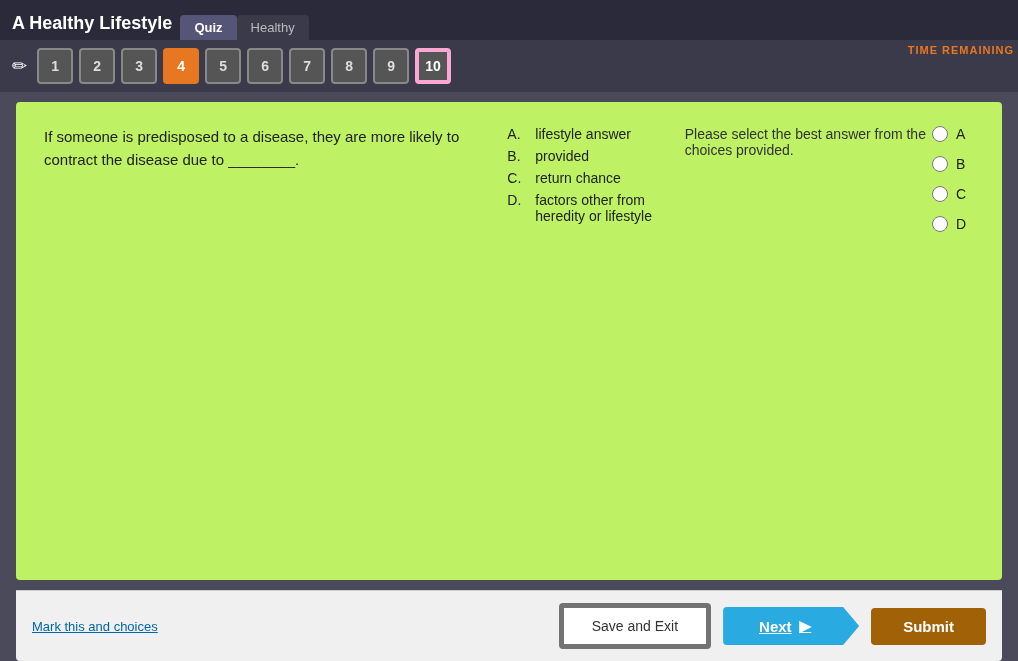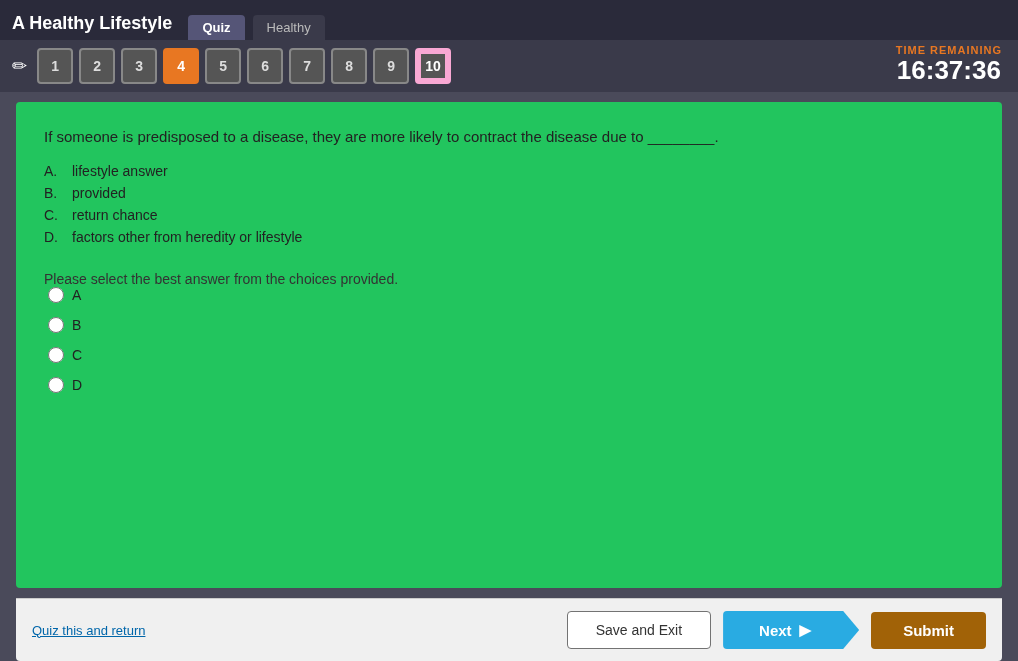--- a/index.html
+++ b/index.html
@@ -12,21 +12,20 @@
       display: flex;
       flex-direction: column;
     }
 
     
     .top-bar {
       background: #2a2a3a;
       padding: 7px 12px 0 12px;
       display: flex;
       align-items: flex-end;
-      gap: 8px;
       min-height: 40px;
     }
     .top-bar-title {
       color: #fff;
       font-size: 18px;
       font-weight: bold;
       margin-right: 8px;
       padding-bottom: 6px;
     }
     .top-bar-tab {
@@ -72,52 +71,51 @@
       justify-content: center;
       cursor: pointer;
       user-select: none;
     }
     .q-btn.active {
       background: #e87722;
       border-color: #e87722;
       color: #fff;
     }
     .q-btn.highlighted {
-      border: 6px solid #f9a8d4;
+      border: 4px solid #f9a8d4;
       color: #fff;
       text-align: center;
     }
     .timer-block {
       position: absolute;
-      right: 16px;
+      right: 4px;
       top: 4px;
-      text-align: center;
+      text-align: right;
     }
     .timer-label {
       color: #e87722;
       font-size: 11px;
       font-weight: bold;
       letter-spacing: 1px;
     }
     .timer-value {
       color: #fff;
       font-size: 26px;
       font-weight: bold;
       line-height: 1.1;
     }
 
     
     .content-area {
-      background: #22c55e;
+      background: #bef264;
       margin: 10px 16px;
       border-radius: 4px;
       padding: 24px 36px 16px 28px;
       flex: 1;
       display: flex;
-      flex-direction: column;
       overflow: hidden;
     }
 
     .question-text {
       font-size: 15px;
       color: #222;
       margin-bottom: 14px;
       line-height: 1.5;
     }
 
@@ -184,41 +182,42 @@
       background: none;
       border: none;
     }
     .footer-right {
       display: flex;
       gap: 12px;
       align-items: center;
     }
     .btn-save {
       background: #fff;
-      border: 1px solid #737373;
+      border: 5px solid #737373;
       color: #333;
       font-size: 14px;
       padding: 10px 28px;
       border-radius: 4px;
       cursor: pointer;
     }
     .btn-next {
       background: #29abe2;
       border: none;
       color: #fff;
       font-size: 15px;
       font-weight: bold;
       padding: 10px 36px;
       border-radius: 4px;
       cursor: pointer;
       display: flex;
       align-items: center;
       gap: 8px;
       clip-path: polygon(0 0, calc(100% - 16px) 0, 100% 50%, calc(100% - 16px) 100%, 0 100%);
       padding-right: 48px;
+      text-decoration: underline;
     }
     .btn-submit {
       background: #a16207;
       border: none;
       color: #fff;
       font-size: 15px;
       font-weight: bold;
       padding: 10px 32px;
       border-radius: 4px;
       cursor: pointer;
@@ -242,21 +241,20 @@
   <div class="q-btn active">4</div>
   <div class="q-btn normal">5</div>
   <div class="q-btn normal">6</div>
   <div class="q-btn normal">7</div>
   <div class="q-btn normal">8</div>
   <div class="q-btn normal">9</div>
   <div class="q-btn highlighted">10</div>
 
   <div class="timer-block">
     <div class="timer-label">TIME REMAINING</div>
-    <div class="timer-value">16:37:36</div>
   </div>
 </div>
 
 <div class="content-area">
   <p class="question-text">If someone is predisposed to a disease, they are more likely to contract the disease due to ________.</p>
 
   <ul class="answer-choices">
     <li>
       <span class="choice-letter">A.</span>
       <span>lifestyle answer</span>
@@ -291,21 +289,21 @@
       <span class="radio-label">C</span>
     </label>
     <label class="radio-option">
       <input type="radio" name="answer" value="D" style="">
       <span class="radio-label">D</span>
     </label>
   </div>
 </div>
 
 <div class="footer">
-  <button class="mark-link">Quiz this and return</button>
+  <button class="mark-link">Mark this and choices</button>
   <div class="footer-right">
     <button class="btn-save">Save and Exit</button>
     <button class="btn-next">
       <span>Next</span>
       <span>▶</span>
     </button>
     <button class="btn-submit">Submit</button>
   </div>
 </div>
 

